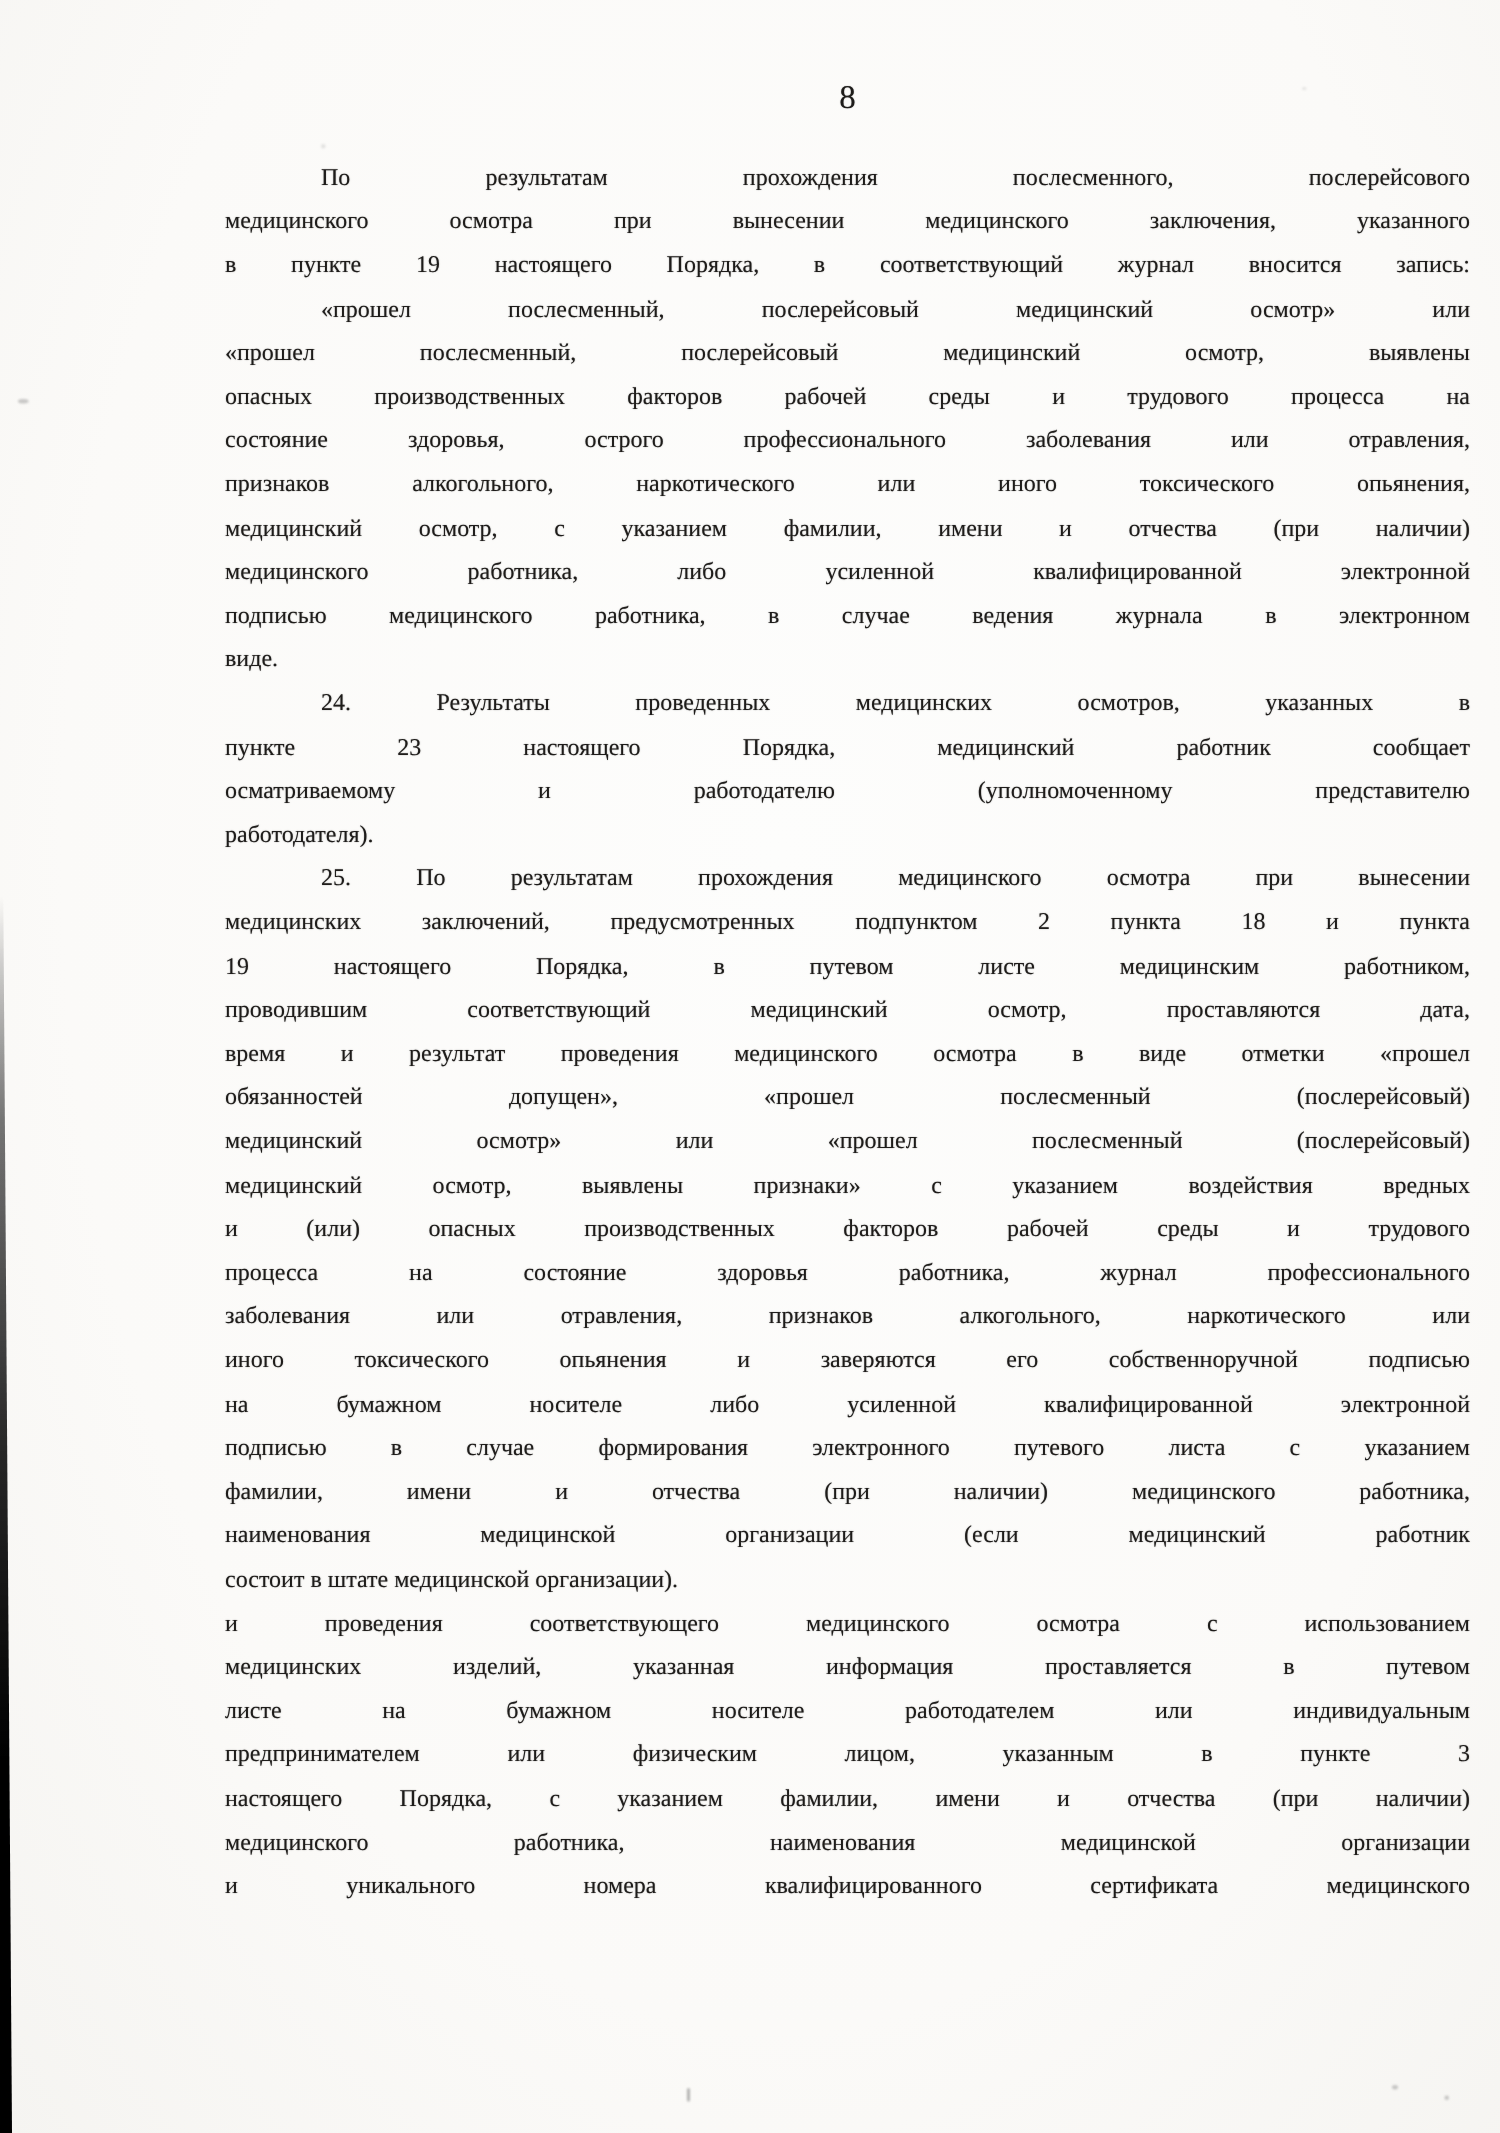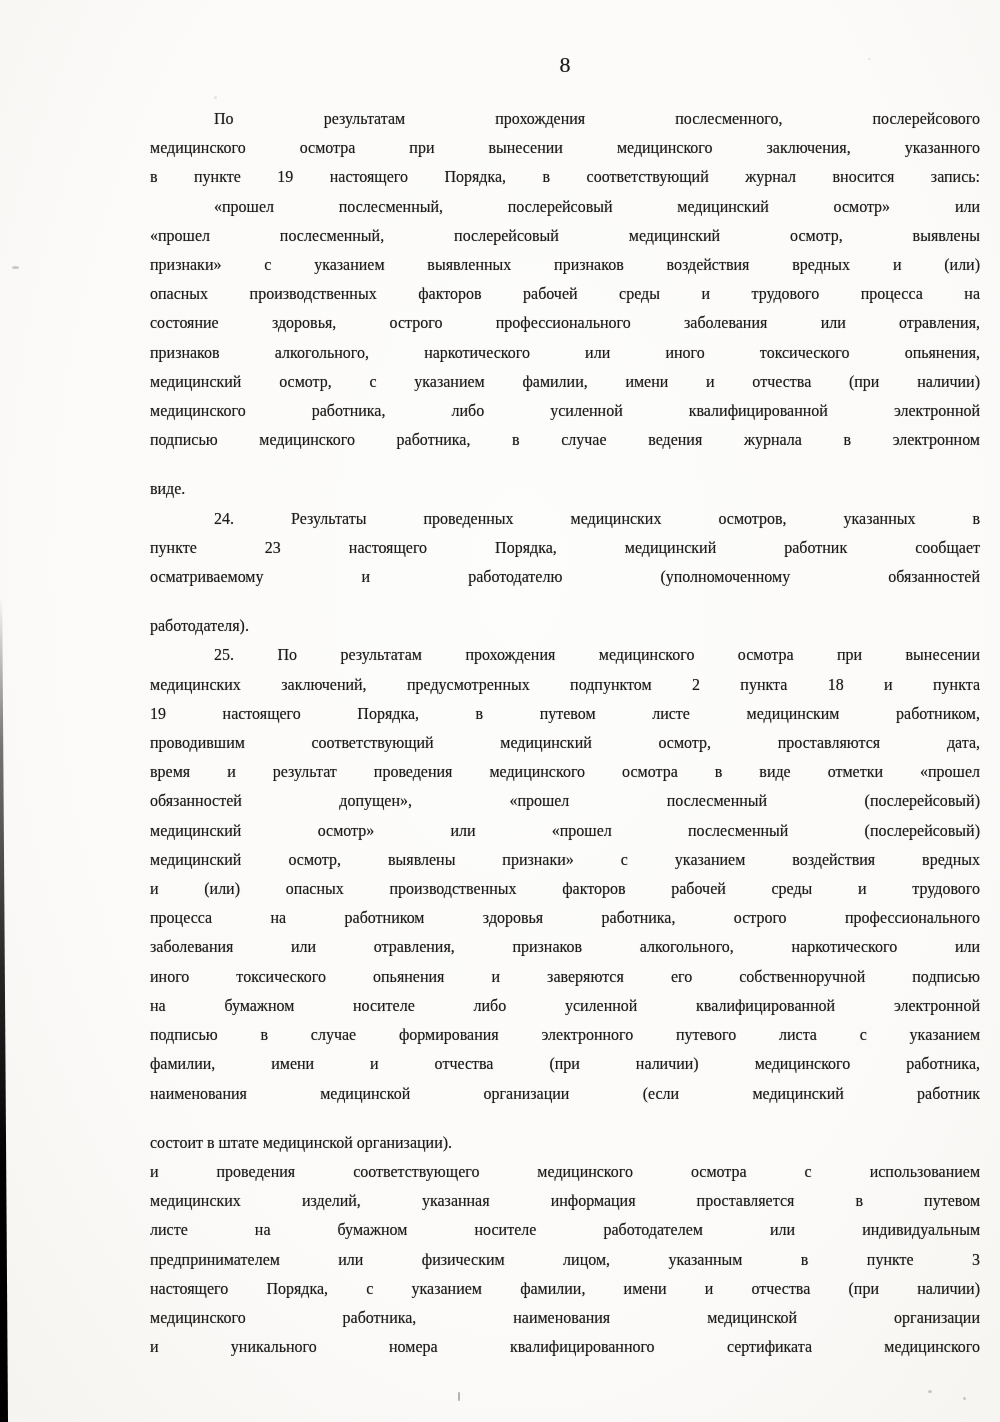--- a/index.html
+++ b/index.html
@@ -35,21 +35,20 @@
     line-height: 29.2px;
     text-shadow: 0 0 0.8px rgba(35,35,35,0.55);
   }
   .line {
     text-align: justify;
     text-align-last: justify;
     white-space: nowrap;
   }
   .line.flush-left {
     text-align-last: left;
-    margin-top: 20px;
   }
   .line.indent {
     text-indent: 64px;
   }
   
   .left-edge-strip {
     position: absolute;
     left: 0;
     top: 598px;
     width: 8px;
@@ -82,42 +81,41 @@
 
 <div class="page">
   <div class="page-number">8</div>
 
   <div class="document-body">
       <div class="line indent">По результатам прохождения послесменного, послерейсового</div>
       <div class="line">медицинского осмотра при вынесении медицинского заключения, указанного</div>
       <div class="line">в пункте 19 настоящего Порядка, в соответствующий журнал вносится запись:</div>
       <div class="line indent">«прошел послесменный, послерейсовый медицинский осмотр» или</div>
       <div class="line">«прошел послесменный, послерейсовый медицинский осмотр, выявлены</div>
-      <div class="line">признаки» с указанием выявленных признаков воздействия вредных и (или)</div>
       <div class="line">опасных производственных факторов рабочей среды и трудового процесса на</div>
       <div class="line">состояние здоровья, острого профессионального заболевания или отравления,</div>
       <div class="line">признаков алкогольного, наркотического или иного токсического опьянения,</div>
       <div class="line">медицинский осмотр, с указанием фамилии, имени и отчества (при наличии)</div>
       <div class="line">медицинского работника, либо усиленной квалифицированной электронной</div>
       <div class="line">подписью медицинского работника, в случае ведения журнала в электронном</div>
       <div class="line flush-left">виде.</div>
       <div class="line indent">24. Результаты проведенных медицинских осмотров, указанных в</div>
       <div class="line">пункте 23 настоящего Порядка, медицинский работник сообщает</div>
-      <div class="line">осматриваемому и работодателю (уполномоченному обязанностей</div>
+      <div class="line">осматриваемому и работодателю (уполномоченному представителю</div>
       <div class="line flush-left">работодателя).</div>
       <div class="line indent">25. По результатам прохождения медицинского осмотра при вынесении</div>
       <div class="line">медицинских заключений, предусмотренных подпунктом 2 пункта 18 и пункта</div>
       <div class="line">19 настоящего Порядка, в путевом листе медицинским работником,</div>
       <div class="line">проводившим соответствующий медицинский осмотр, проставляются дата,</div>
       <div class="line">время и результат проведения медицинского осмотра в виде отметки «прошел</div>
       <div class="line">обязанностей допущен», «прошел послесменный (послерейсовый)</div>
       <div class="line">медицинский осмотр» или «прошел послесменный (послерейсовый)</div>
       <div class="line">медицинский осмотр, выявлены признаки» с указанием воздействия вредных</div>
       <div class="line">и (или) опасных производственных факторов рабочей среды и трудового</div>
-      <div class="line">процесса на работником здоровья работника, острого профессионального</div>
+      <div class="line">процесса на состояние здоровья работника, журнал профессионального</div>
       <div class="line">заболевания или отравления, признаков алкогольного, наркотического или</div>
       <div class="line">иного токсического опьянения и заверяются его собственноручной подписью</div>
       <div class="line">на бумажном носителе либо усиленной квалифицированной электронной</div>
       <div class="line">подписью в случае формирования электронного путевого листа с указанием</div>
       <div class="line">фамилии, имени и отчества (при наличии) медицинского работника,</div>
       <div class="line">наименования медицинской организации (если медицинский работник</div>
       <div class="line flush-left">состоит в штате медицинской организации).</div>
       <div class="line">и проведения соответствующего медицинского осмотра с использованием</div>
       <div class="line">медицинских изделий, указанная информация проставляется в путевом</div>
       <div class="line">листе на бумажном носителе работодателем или индивидуальным</div>

